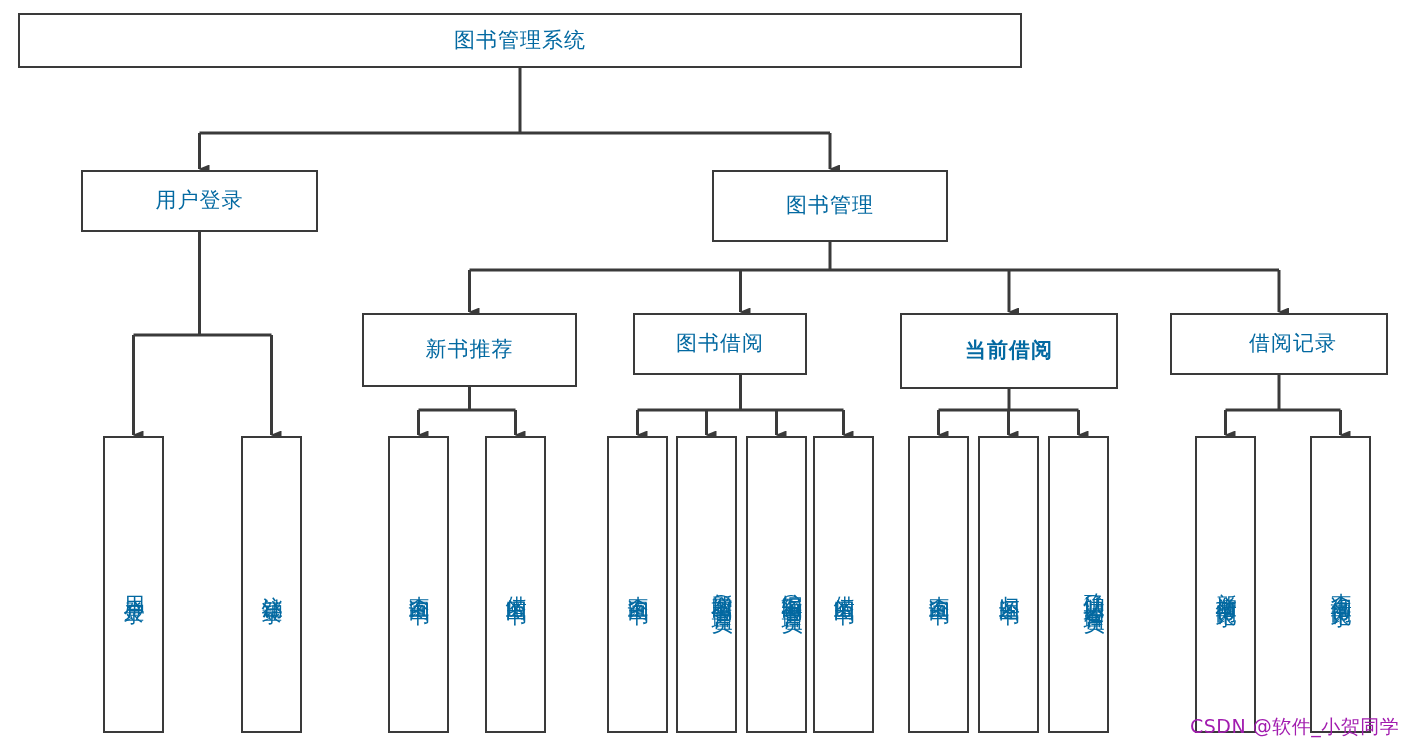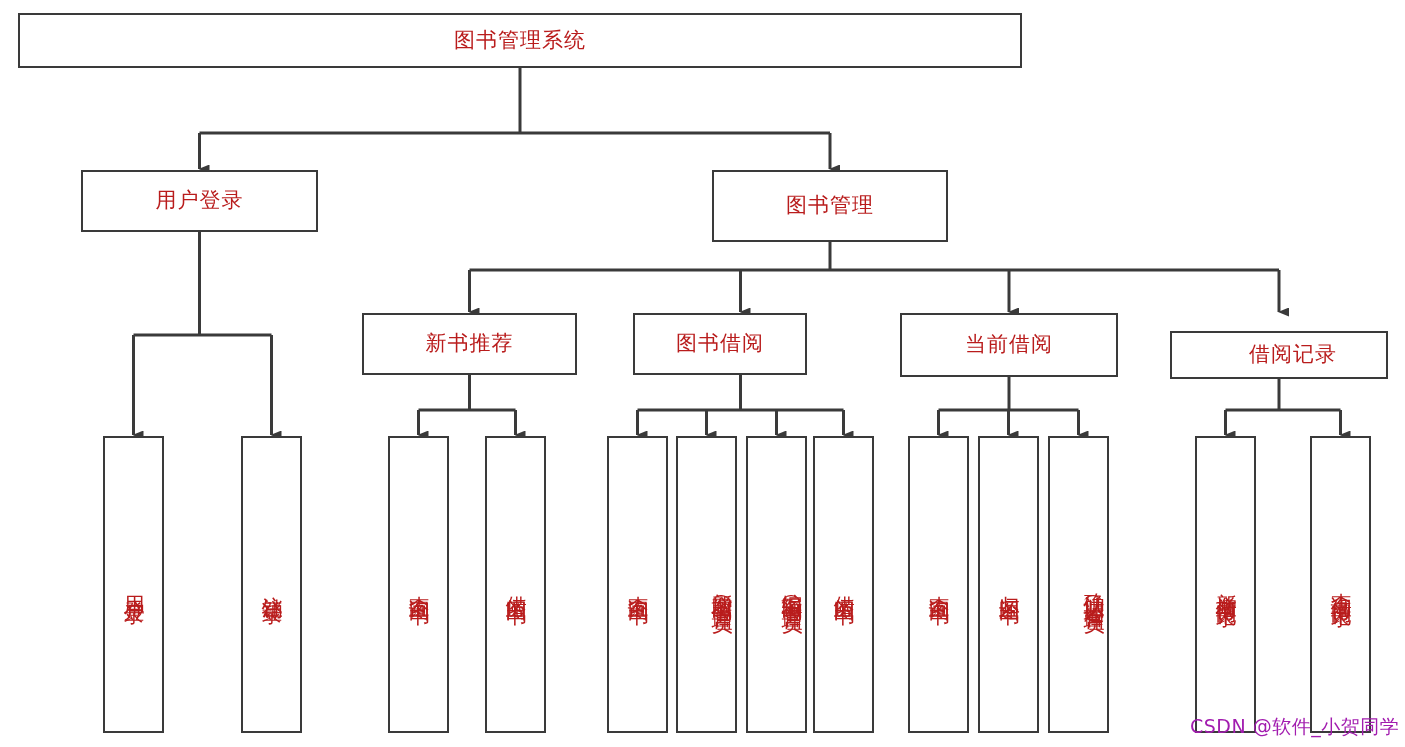--- a/index.html
+++ b/index.html
@@ -27,21 +27,21 @@
     height: 747px;
   }
   .node-box {
     position: absolute;
     box-sizing: border-box;
     background: #ffffff;
     border: 2px solid #3a3a3a;
     display: flex;
     align-items: center;
     justify-content: center;
-    color: #b91c1c;
+    color: #0369a1;
   }
   .node-horiz {
     font-size: 21px;
     line-height: 1.2;
     letter-spacing: 1px;
     white-space: nowrap;
   }
   .node-vert {
     writing-mode: vertical-rl;
     text-orientation: upright;
@@ -121,30 +121,30 @@
   <div id="level2-container">
       <div class="node-box node-horiz" style="left: 81px; top: 170px; width: 237px; height: 62px;">
         <span>用户登录</span>
       </div>
       <div class="node-box node-horiz" style="left: 712px; top: 170px; width: 236px; height: 72px;">
         <span>图书管理</span>
       </div>
     </div>
 
   <div id="level3-container">
-      <div class="node-box node-horiz" style="left: 362px; top: 313px; width: 215px; height: 62px;">
+      <div class="node-box node-horiz" style="left: 362px; top: 313px; width: 215px; height: 74px;">
         <span>新书推荐</span>
       </div>
       <div class="node-box node-horiz" style="left: 633px; top: 313px; width: 174px; height: 62px;">
         <span>图书借阅</span>
       </div>
-      <div class="node-box node-horiz" style="left: 900px; top: 313px; width: 218px; height: 64px;">
+      <div class="node-box node-horiz" style="left: 900px; top: 313px; width: 218px; height: 76px; font-weight: bold;">
         <span>当前借阅</span>
       </div>
-      <div class="node-box node-horiz" style="left: 1170px; top: 331px; width: 218px; height: 48px; padding-left: 28px;">
+      <div class="node-box node-horiz" style="left: 1170px; top: 313px; width: 218px; height: 62px; padding-left: 28px;">
         <span>借阅记录</span>
       </div>
     </div>
 
   <div id="leaves-container">
       <div class="node-box node-vert vert-mid" style="left: 103px; top: 436px; width: 61px; height: 297px;">
         <span>用户登录</span>
       </div>
       <div class="node-box node-vert vert-mid" style="left: 241px; top: 436px; width: 61px; height: 297px;">
         <span>注销登录</span>

